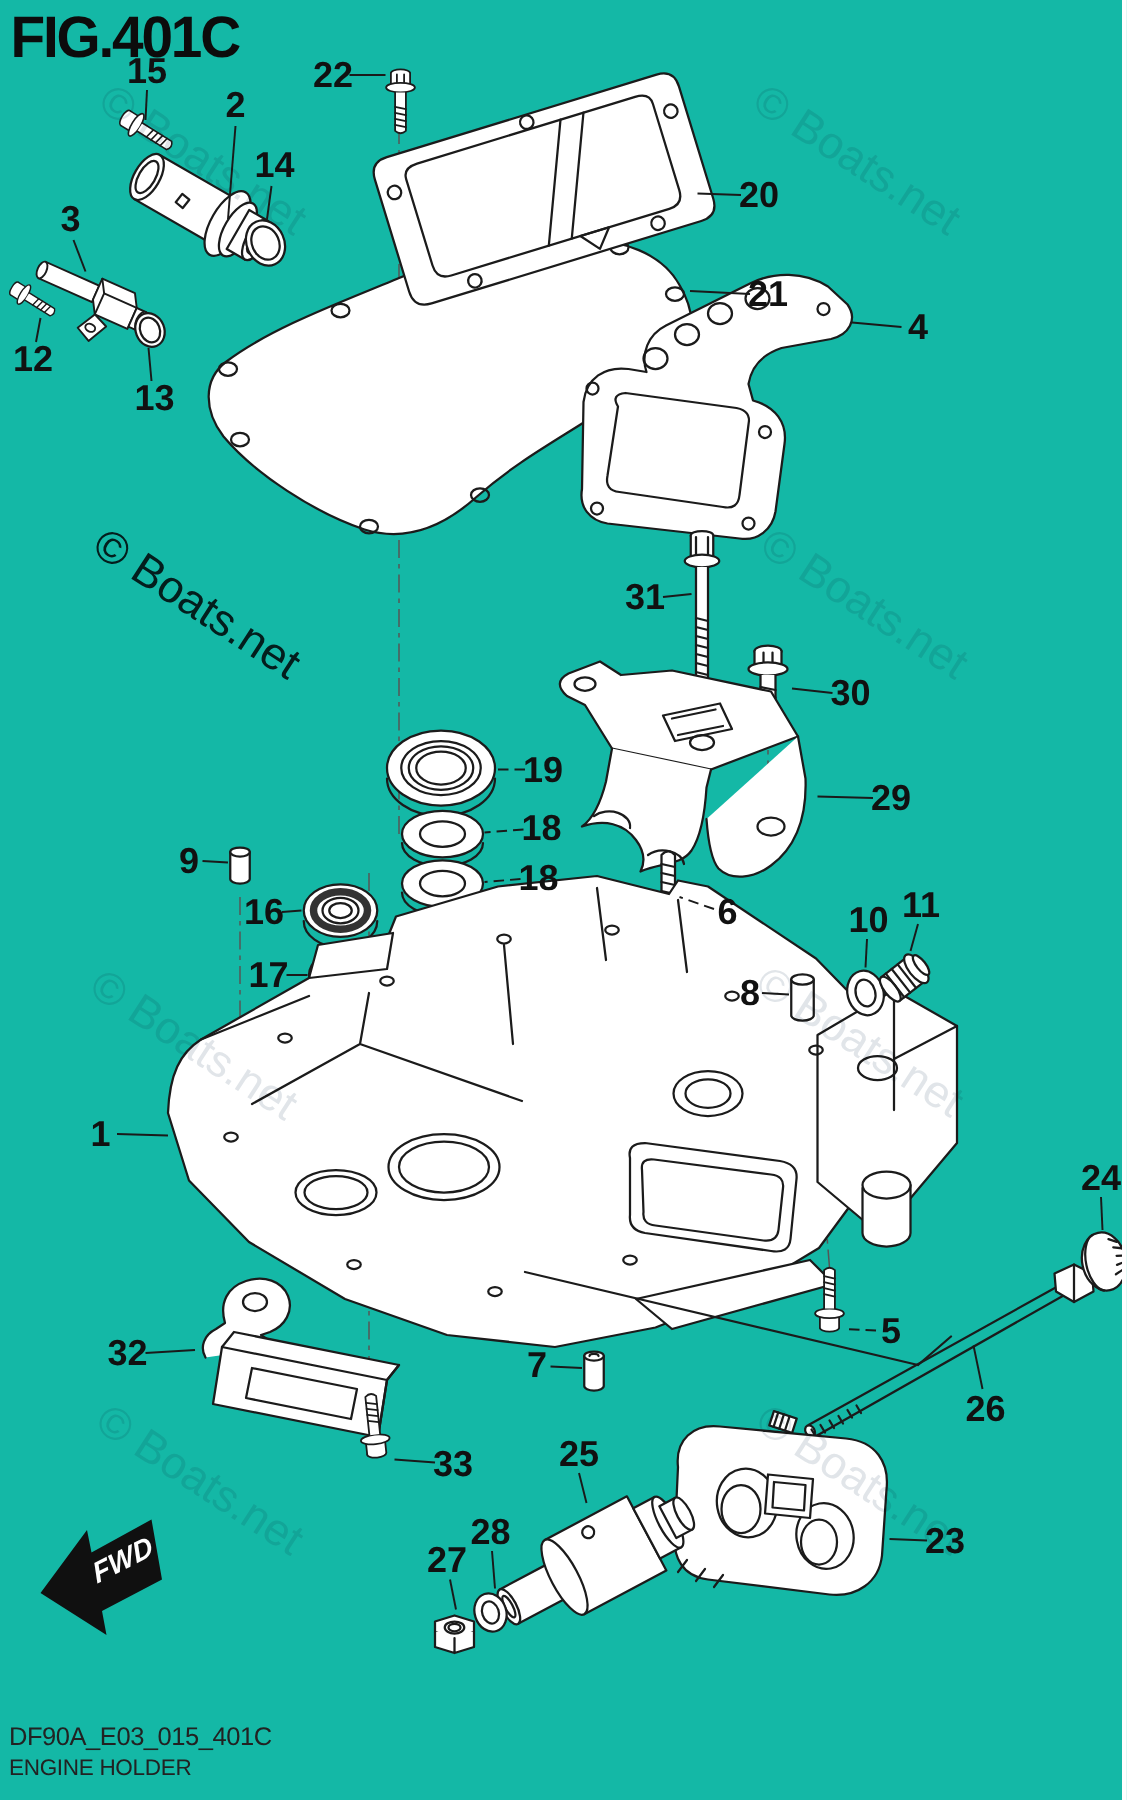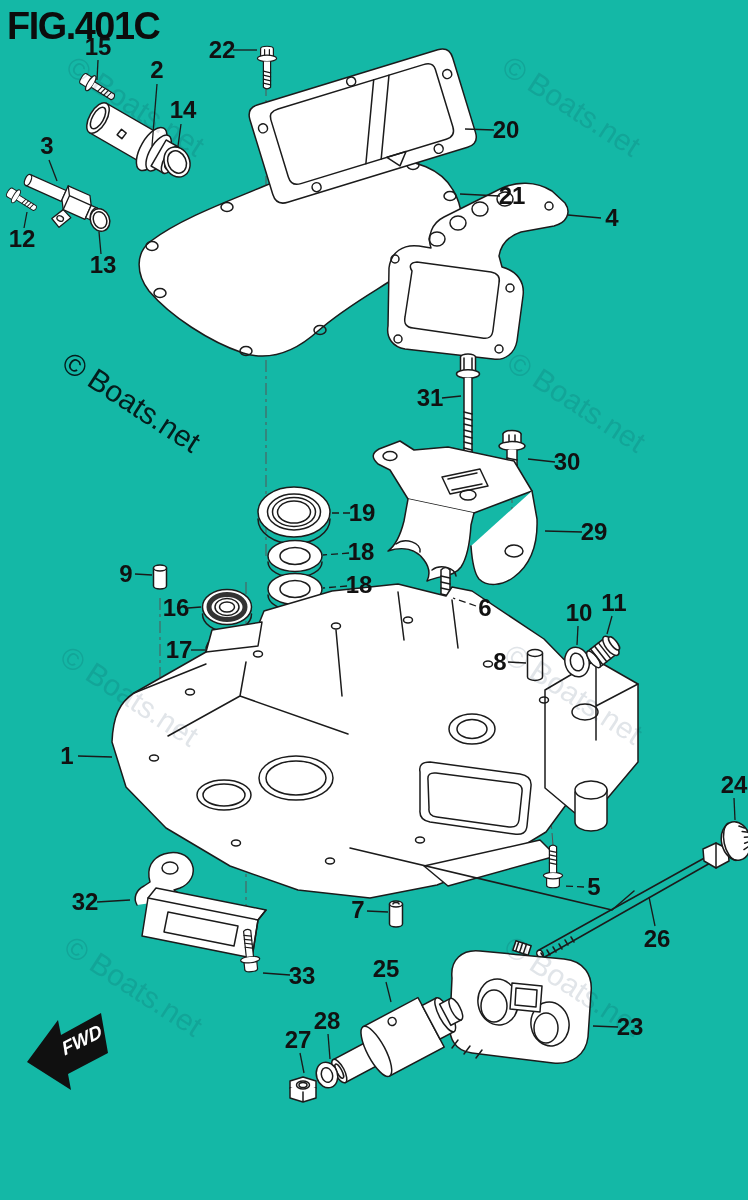--- a/index.html
+++ b/index.html
@@ -436,14 +436,18 @@
         <line x1="290" y1="975" x2="263" y2="973" class="leader"></line>
         <text x="302" y="984" class="callout">33</text>
       </g>
 
     <g>
       <path class="fb" d="M27,1062 L58,1020 L61,1035 L101,1013 L108,1053 L68,1074 L71,1090 Z"></path>
       <text class="fwd-text" transform="translate(84,1046) rotate(-27) skewX(-8)">FWD</text>
     </g>
   </svg>
 
+  <div class="footer">
+    <div class="code">DF90A_E03_015_401C</div>
+    <div class="name">ENGINE HOLDER</div>
+  </div>
 
 </div>
 
 </body></html>

